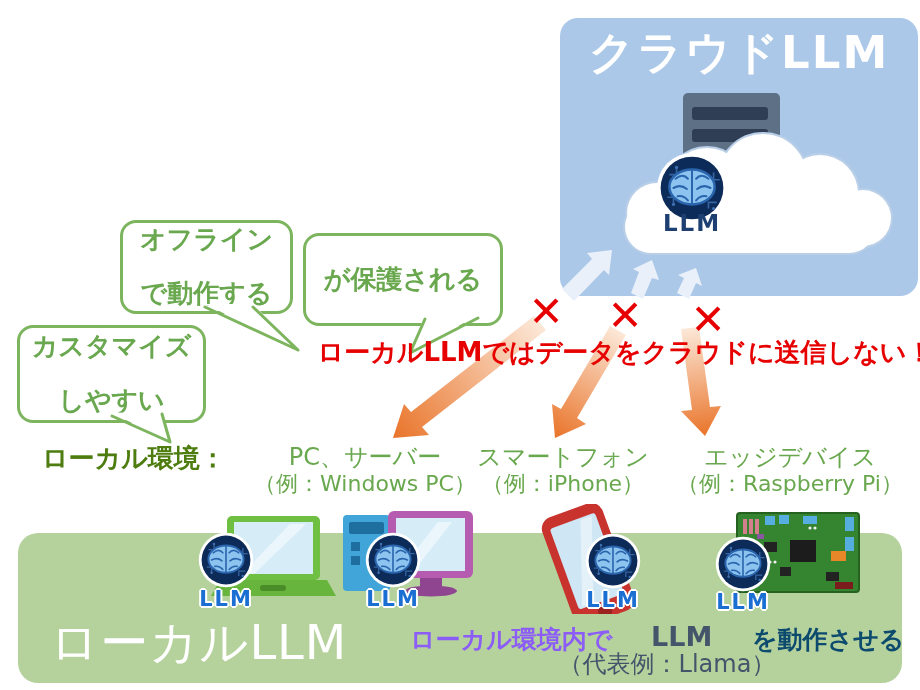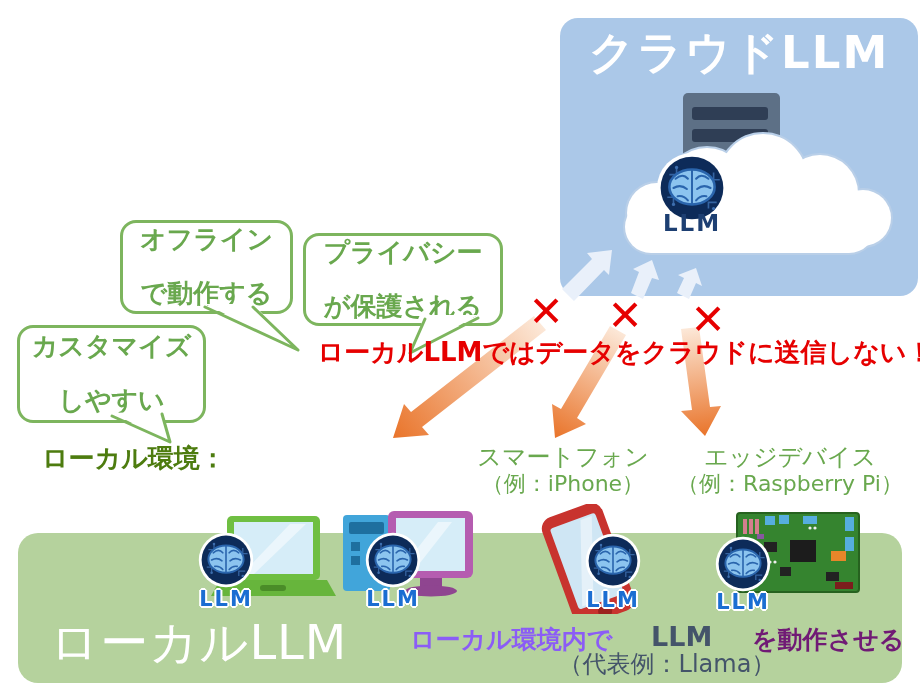--- a/index.html
+++ b/index.html
@@ -32,21 +32,21 @@
   .dev-col .name{font-size:24px;line-height:28px;}
   .dev-col .example{font-size:22px;line-height:26px;}
   .col1{left:365px;top:435px;transform:translateX(-50%);}
   .col2{left:563px;top:435px;transform:translateX(-50%);}
   .col3{left:790px;top:435px;transform:translateX(-50%);}
   
   .band{left:18px;top:525px;width:884px;height:150px;background:#b5d29d;border-radius:20px;}
   .band-title{left:50px;top:603px;font-size:48px;font-weight:normal;color:#ffffff;white-space:nowrap;letter-spacing:1px;}
   .desc-pre{left:410px;top:615px;font-size:25px;font-weight:bold;color:#8b5cf6;white-space:nowrap;}
   .desc-em{left:651px;top:613px;font-size:27px;font-weight:bold;color:#44546a;white-space:nowrap;}
-  .desc-post{left:752px;top:615px;font-size:25px;font-weight:bold;color:#701a75;white-space:nowrap;}
+  .desc-post{left:752px;top:615px;font-size:25px;font-weight:bold;color:#0c4a6e;white-space:nowrap;}
   .desc-example{left:667px;top:640px;transform:translateX(-50%);font-size:24px;color:#44546a;white-space:nowrap;}
   
   .llm-label{width:90px;text-align:center;font-size:21px;font-weight:bold;color:#1b6ed2;
     text-shadow:-2px 0 #fff,2px 0 #fff,0 -2px #fff,0 2px #fff,-1px -1px #fff,1px 1px #fff,-1px 1px #fff,1px -1px #fff;
     letter-spacing:2px;}
   .llm-label--navy{color:#1d3f72;font-size:23px;text-shadow:none;}
   svg{display:block;}
 </style>
 </head>
 <body>
@@ -144,21 +144,20 @@
   <div class="abs bubble bubble1">
     <span>オフライン</span>
     <span>で動作する</span>
   </div>
   <svg class="abs tail" style="left:195px;top:296px" width="120" height="55" viewBox="0 0 120 55">
     <polygon points="10,0 58,0 103,46" fill="#ffffff"></polygon>
     <polyline points="10,3 103,46 58,3" fill="none" stroke="#7db55e" stroke-width="3" stroke-linejoin="round" stroke-linecap="round"></polyline>
   </svg>
 
   <div class="abs bubble bubble2">
-    <span>プライバシー</span>
     <span>が保護される</span>
   </div>
   <svg class="abs tail" style="left:398px;top:307px" width="95" height="48" viewBox="0 0 95 48">
     <polygon points="27,0 80,0 12,38" fill="#ffffff"></polygon>
     <polyline points="27,4 12,38 80,3" fill="none" stroke="#7db55e" stroke-width="3" stroke-linejoin="round" stroke-linecap="round"></polyline>
   </svg>
 
   <div class="abs bubble bubble3">
     <span>カスタマイズ</span>
     <span>しやすい</span>
@@ -167,20 +166,24 @@
     <polygon points="12,2 62,0 70,31" fill="#ffffff"></polygon>
     <polyline points="12,5 70,31 62,3" fill="none" stroke="#7db55e" stroke-width="3" stroke-linejoin="round" stroke-linecap="round"></polyline>
   </svg>
 
   <div class="abs cross cross1">✕</div>
   <div class="abs cross cross2">✕</div>
   <div class="abs cross cross3">✕</div>
   <div class="abs red-message">ローカルLLMではデータをクラウドに送信しない！</div>
 
   <div class="abs env-label">ローカル環境：</div>
+  <div class="abs dev-col col1">
+    <div class="name">PC、サーバー</div>
+    <div class="example">（例：Windows PC）</div>
+  </div>
   <div class="abs dev-col col2">
     <div class="name">スマートフォン</div>
     <div class="example">（例：iPhone）</div>
   </div>
   <div class="abs dev-col col3">
     <div class="name">エッジデバイス</div>
     <div class="example">（例：Raspberry Pi）</div>
   </div>
 
   <div class="abs band"></div>

